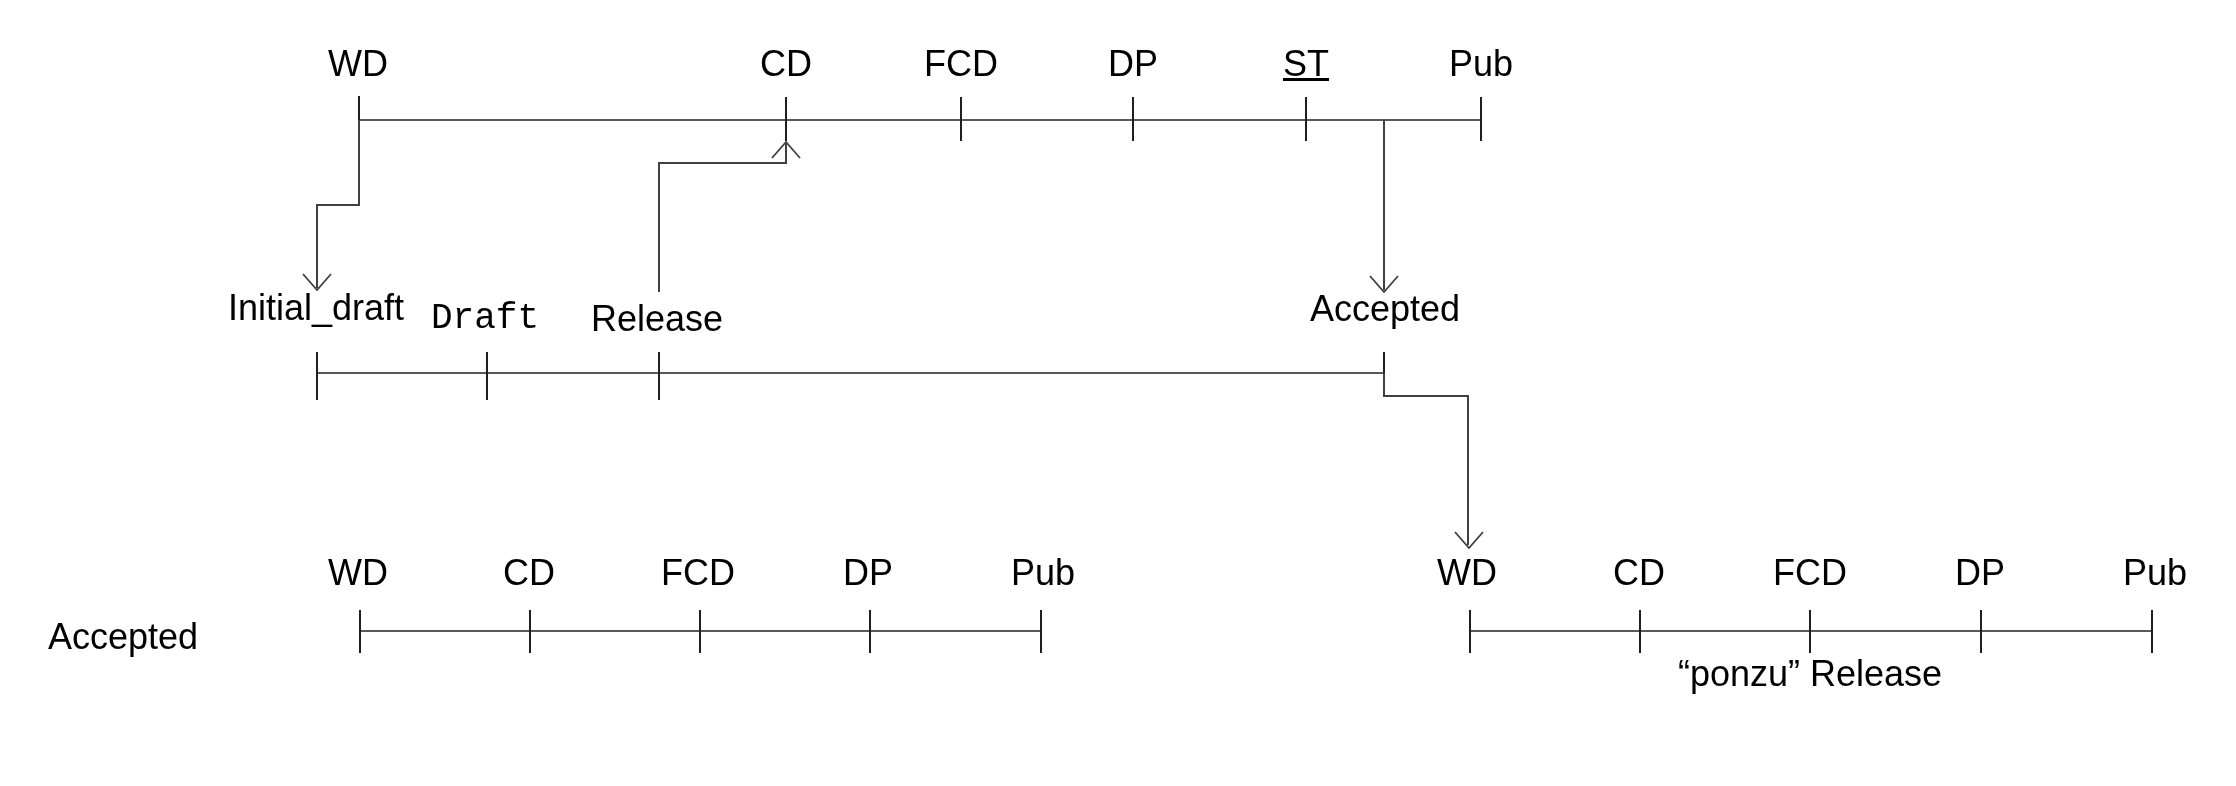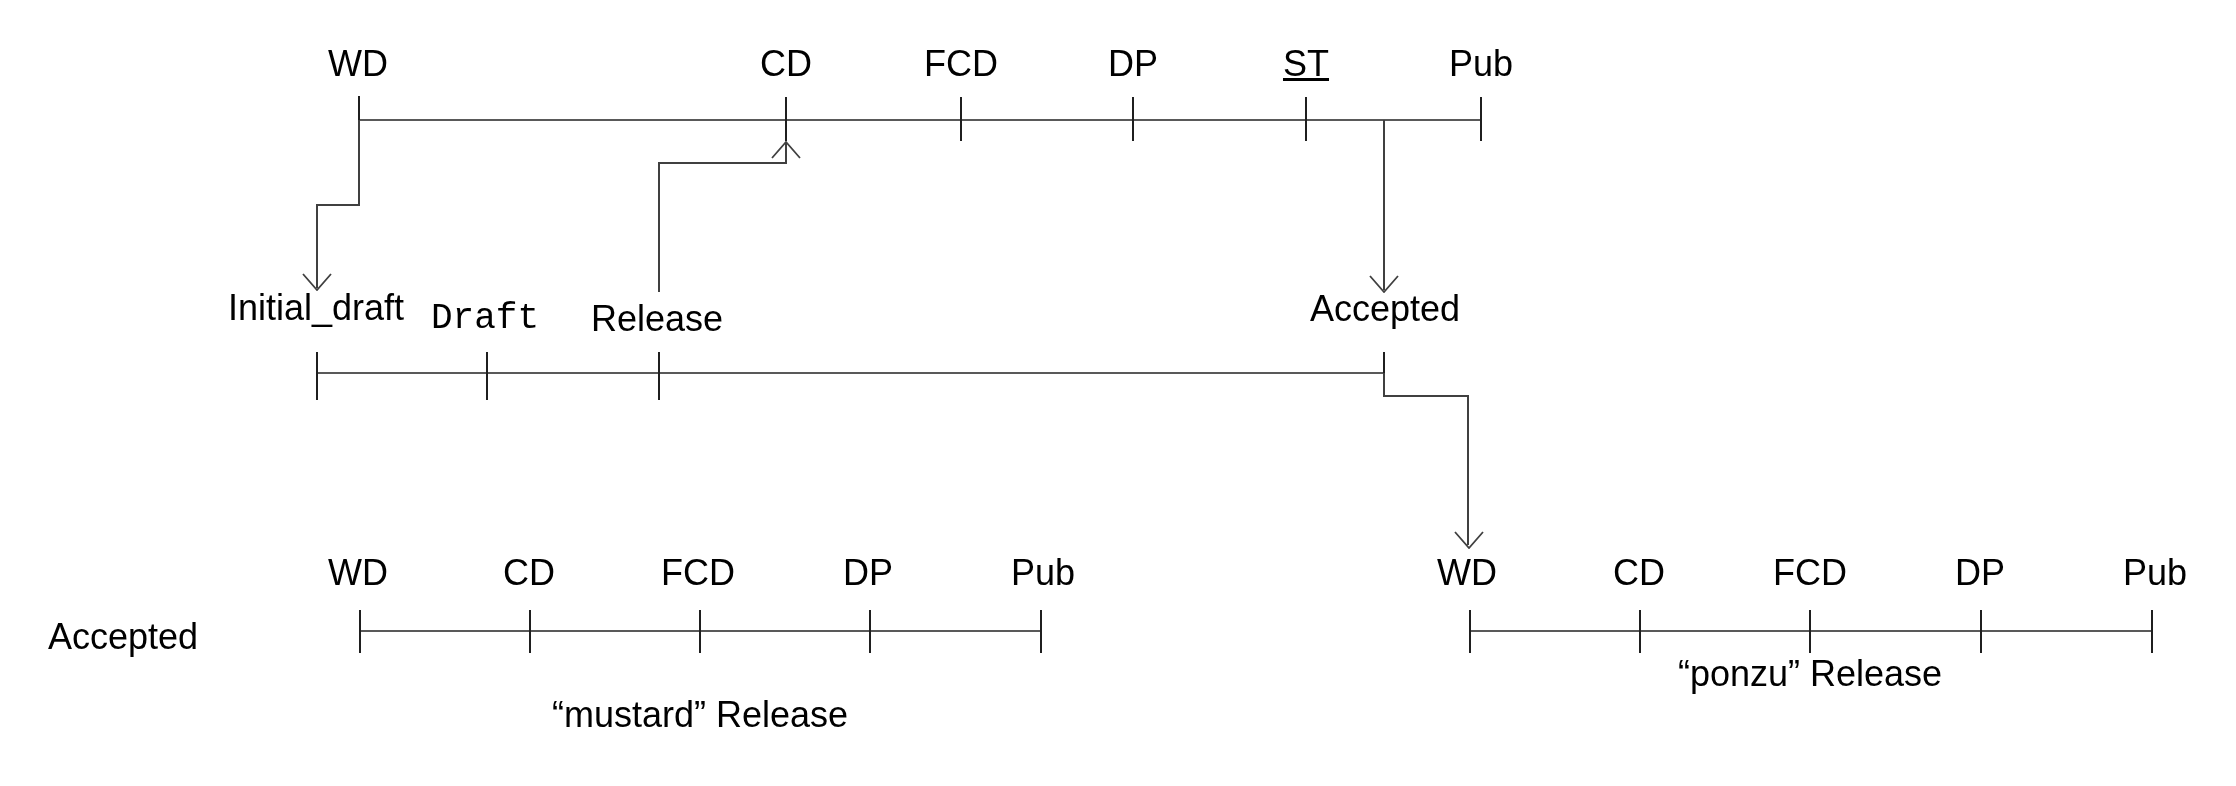--- a/index.html
+++ b/index.html
@@ -83,21 +83,20 @@
   <div class="vtick" style="left:699px;top:610px;height:43px;"></div>
   <div class="vtick" style="left:869px;top:610px;height:43px;"></div>
   <div class="vtick" style="left:1040px;top:610px;height:43px;"></div>
 
   <div class="lbl" style="left:358px;top:555px;">WD</div>
   <div class="lbl" style="left:529px;top:555px;">CD</div>
   <div class="lbl" style="left:698px;top:555px;">FCD</div>
   <div class="lbl" style="left:868px;top:555px;">DP</div>
   <div class="lbl" style="left:1043px;top:555px;">Pub</div>
 
-  <div class="lbl" style="left:700px;top:697px;">“mustard” Release</div>
 
   <div class="hline" style="left:1470px;top:630px;width:682px;"></div>
 
   <div class="vtick" style="left:1469px;top:610px;height:43px;"></div>
   <div class="vtick" style="left:1639px;top:610px;height:43px;"></div>
   <div class="vtick" style="left:1809px;top:610px;height:43px;"></div>
   <div class="vtick" style="left:1980px;top:610px;height:43px;"></div>
   <div class="vtick" style="left:2151px;top:610px;height:43px;"></div>
 
   <div class="lbl" style="left:1467px;top:555px;">WD</div>

